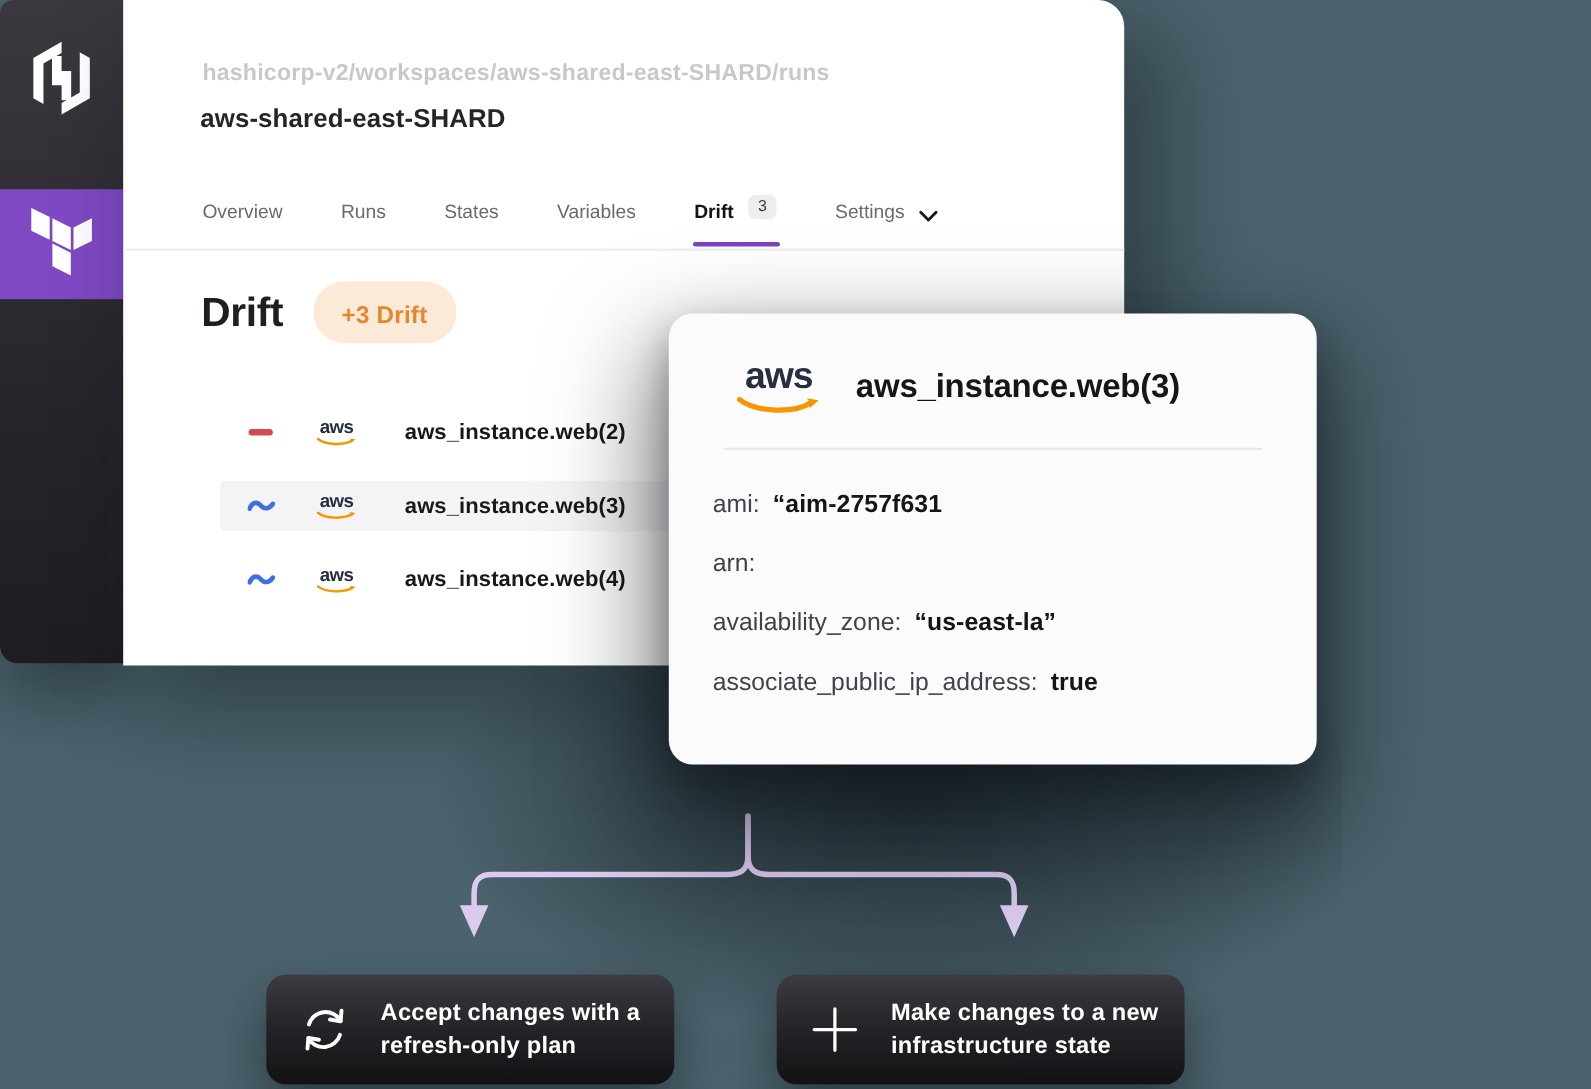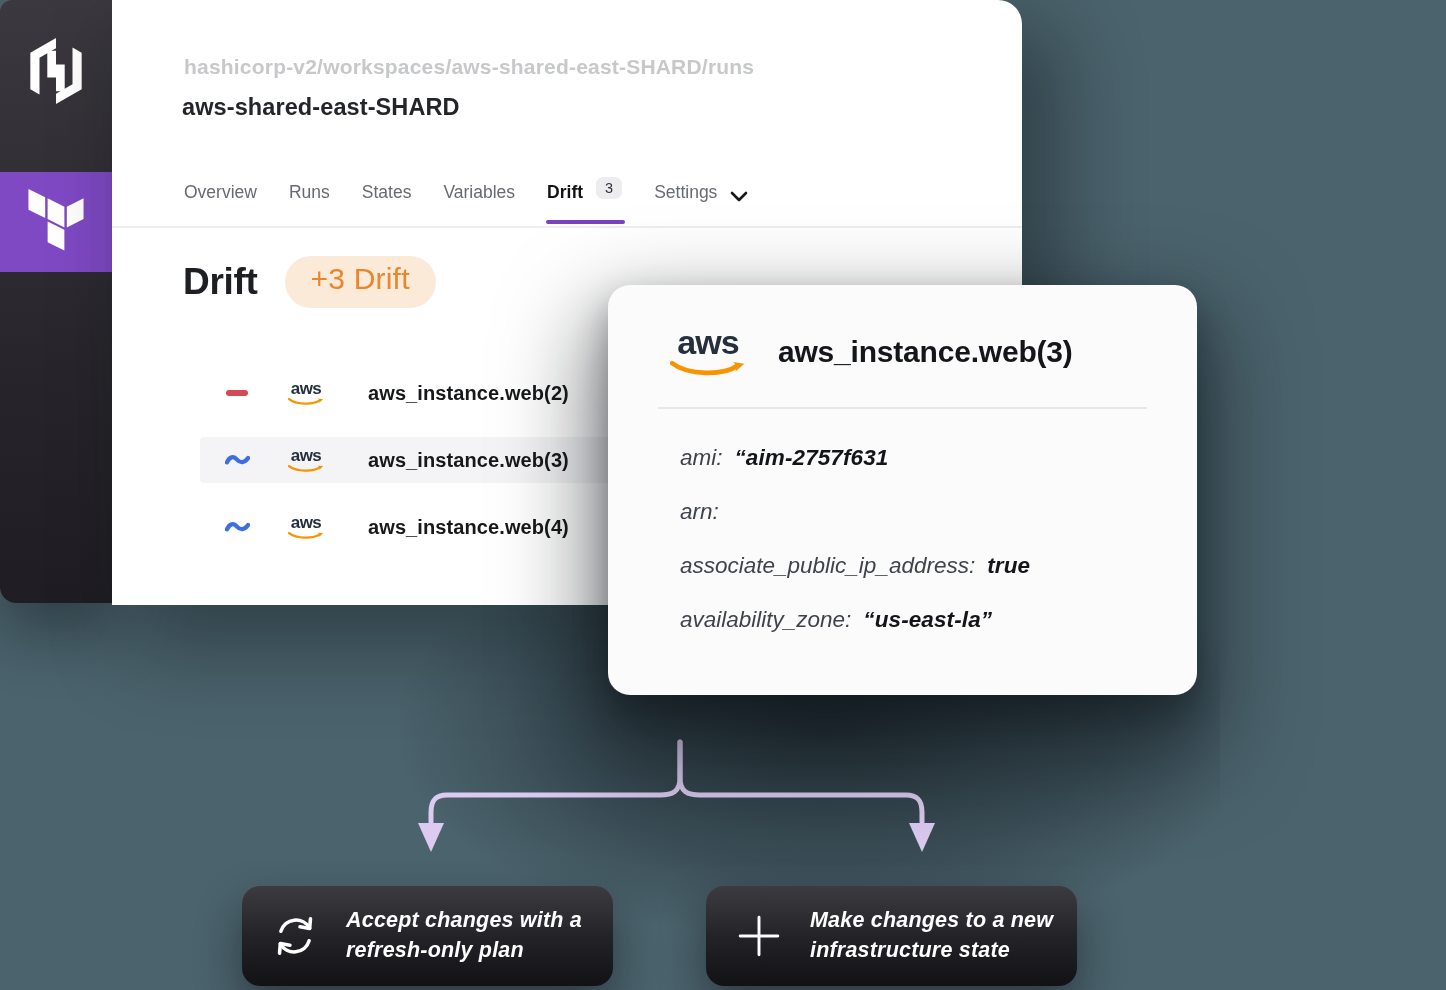--- a/index.html
+++ b/index.html
@@ -43,41 +43,41 @@
     font-size:21px; font-weight:700; letter-spacing:.2px; color:#c7c8ca;
   }
   .ws-title {
     position:absolute; left:70px; top:94px;
     font-size:23.5px; font-weight:700; color:#232529; letter-spacing:.1px;
   }
   .tabs-wrap {
     position:absolute; left:0; top:182px; width:100%;
     border-bottom:2px solid #eeeef0;
   }
-  .tabs { display:flex; align-items:flex-start; gap:32px; padding-left:72px; }
+  .tabs { display:flex; align-items:flex-start; gap:53px; padding-left:72px; }
   .tab {
     position:relative; padding-bottom:19px;
     font-size:17.5px; color:#676b70; display:flex; align-items:flex-start; cursor:default;
   }
   .tab.active { color:#121316; font-weight:700; }
   .tab.active::after {
     content:""; position:absolute; left:-1px; right:-3px; bottom:-2px; height:4px;
     background:#7c42bc; border-radius:2px;
   }
   .tab-badge {
     margin-left:13px; margin-top:-5px; background:#ededf0; color:#2f3237;
     font-size:14.5px; font-weight:400; padding:3px 9px; border-radius:7px;
   }
   .tab .chev { margin-left:13px; margin-top:4px; }
 
   .drift-head { position:absolute; left:71px; top:256px; display:flex; align-items:center; gap:27px; }
   .drift-title { font-size:37px; font-weight:800; color:#1d1f23; letter-spacing:-.3px; }
   .drift-pill {
-    background:#fcead9; color:#e8862e; font-size:30px; font-weight:400;
-    padding:6px 26px 12px; border-radius:28px; letter-spacing:.2px;
+    background:#fcead9; color:#e8862e; font-size:22px; font-weight:700;
+    padding:18px 26px 12px; border-radius:28px; letter-spacing:.2px;
   }
 
   .rows { position:absolute; left:88px; top:370px; width:572px; }
   .row { height:46px; margin-bottom:21px; display:flex; align-items:center; border-radius:4px; }
   .row.highlight { background:#f4f4f6; }
   .chg { width:26px; margin-left:24px; display:flex; align-items:center; justify-content:center; }
   .minus-bar { width:22px; height:5.5px; border-radius:3px; background:#d34a52; }
   .aws-sm { margin-left:36px; width:40px; }
   .row-label { margin-left:42px; font-size:20px; font-weight:700; color:#17181a; letter-spacing:.1px; }
 
@@ -92,35 +92,35 @@
   
   .detail-card {
     position:absolute; left:608px; top:285px; width:589px; height:410px;
     background:#fbfbfc; border-radius:22px;
     box-shadow:0 45px 90px 18px rgba(8,12,16,.5), 0 16px 34px rgba(8,12,16,.3);
     z-index:4;
   }
   .d-head { display:flex; align-items:center; gap:32px; padding:40px 0 0 62px; }
   .d-title { font-size:30px; font-weight:700; color:#151619; letter-spacing:-.2px; }
   .d-divider { height:2px; background:#e7e7e9; margin:28px 50px 0; }
-  .attrs { padding:34px 0 0 72px;font-style:italic; }
+  .attrs { padding:34px 0 0 40px; }
   .attr-line { height:30px; margin-bottom:24px; font-size:22.5px; display:flex; align-items:center; }
   .attr-key { color:#3f434a; }
   .attr-val { margin-left:12px; font-weight:700; color:#141519; letter-spacing:.1px; }
 
   
   .arrows { position:absolute; left:380px; top:728px; z-index:2; }
 
   
   .action-btn {
     position:absolute; top:886px; width:371px; height:100px;
     background:linear-gradient(180deg,#3c3b41 0%,#232226 52%,#121114 100%);
     border-radius:18px; display:flex; align-items:center; padding-left:30px; gap:28px;
     box-shadow:0 22px 46px rgba(8,12,16,.45);
-    cursor:pointer; z-index:3;font-style:italic;
+    cursor:pointer; z-index:3;
   }
   .action-btn.left { left:242px; }
   .action-btn.right { left:706px; }
   .btn-icon { width:46px; height:46px; flex:0 0 auto; display:flex; align-items:center; justify-content:center; }
   .btn-label { color:#ffffff; font-size:21.5px; font-weight:600; line-height:1.38; width:300px; letter-spacing:.2px; }
 </style>
 </head>
 <body>
 
 <div class="shadow-blob"></div>
@@ -255,26 +255,26 @@
   <div class="d-divider"></div>
   <div class="attrs">
     <div class="attr-line">
       <span class="attr-key">ami:</span>
       <span class="attr-val">“aim-2757f631</span>
     </div>
     <div class="attr-line">
       <span class="attr-key">arn:</span>
     </div>
     <div class="attr-line">
+      <span class="attr-key">availability_zone:</span>
+      <span class="attr-val">“us-east-la”</span>
+    </div>
+    <div class="attr-line">
       <span class="attr-key">associate_public_ip_address:</span>
       <span class="attr-val">true</span>
-    </div>
-    <div class="attr-line">
-      <span class="attr-key">availability_zone:</span>
-      <span class="attr-val">“us-east-la”</span>
     </div>
   </div>
 </div>
 
 <div class="action-btn left">
   <span class="btn-icon">
     <svg width="46" height="46" viewBox="0 0 44 44" fill="none" stroke="#ffffff" stroke-width="3.4" stroke-linecap="round" stroke-linejoin="round">
       <path d="M8.5 17.5 A 15 15 0 0 1 36 14.5"></path>
       <path d="M36.8 5.5 L36 14.8 L26.8 13.2"></path>
       <path d="M35.5 26.5 A 15 15 0 0 1 8 29.5"></path>

